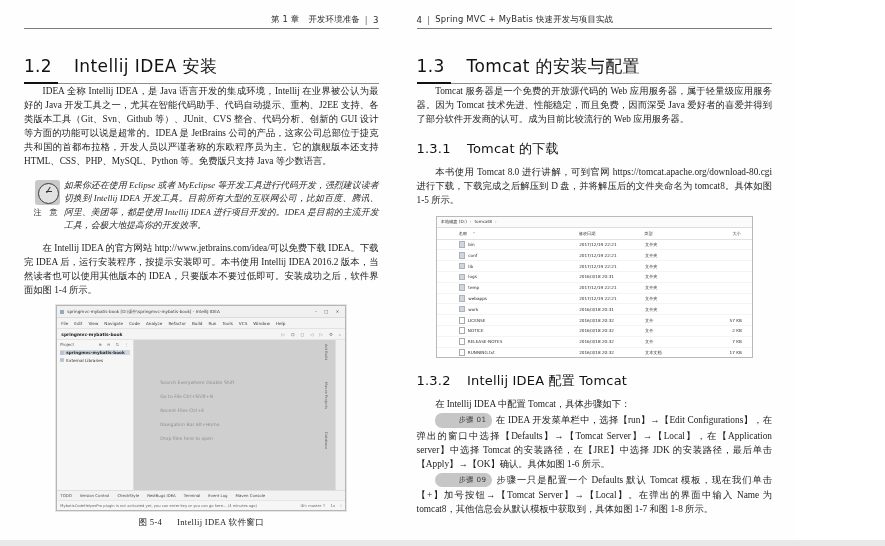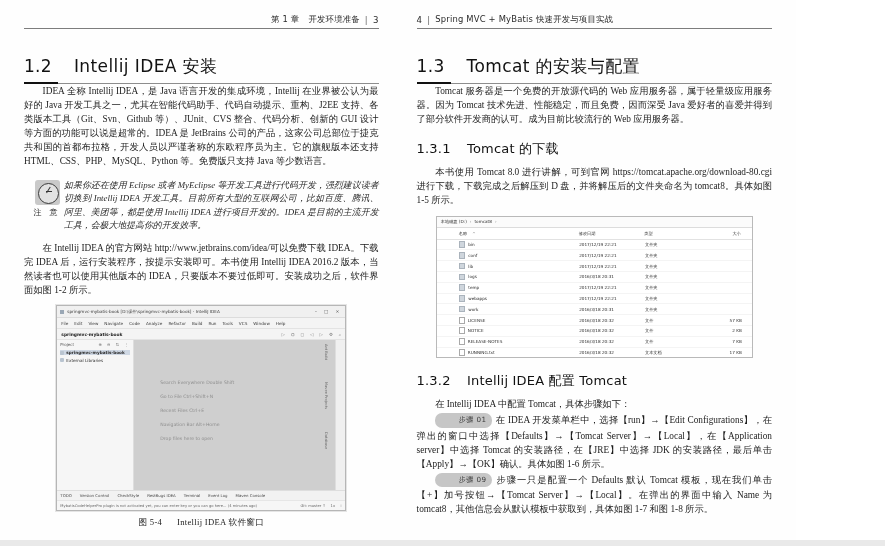--- a/index.html
+++ b/index.html
@@ -208,21 +208,21 @@
         <div class="note-glyph">
           <div class="clock"></div>
           <div class="hand1"></div>
           <div class="hand2"></div>
         </div>
         <div class="note-label">注 意</div>
       </div>
       <div class="note-text">如果你还在使用 Eclipse 或者 MyEclipse 等开发工具进行代码开发，强烈建议读者切换到 Intellij IDEA 开发工具。目前所有大型的互联网公司，比如百度、腾讯、阿里、美团等，都是使用 Intellij IDEA 进行项目开发的。IDEA 是目前的主流开发工具，会极大地提高你的开发效率。</div>
     </div>
 
-    <p class="body">在 Intellij IDEA 的官方网站 http://www.jetbrains.com/idea/可以免费下载 IDEA。下载完 IDEA 后，运行安装程序，按提示安装即可。本书使用 Intellij IDEA 2016.2 版本，当然读者也可以使用其他版本的 IDEA，只要版本不要过低即可。安装成功之后，软件界面如图 1-2 所示。</p>
+    <p class="body">在 Intellij IDEA 的官方网站 http://www.jetbrains.com/idea/可以免费下载 IDEA。下载完 IDEA 后，运行安装程序，按提示安装即可。本书使用 Intellij IDEA 2016.2 版本，当然读者也可以使用其他版本的 IDEA，只要版本不要过低即可。安装成功之后，软件界面如图 1-4 所示。</p>
 
     <div class="figure">
       <div class="ide">
 
         <div class="ide-title">
           <span class="tbox"></span>
           <span>springmvc-mybatis-book [D:\课件\springmvc-mybatis-book] - IntelliJ IDEA</span>
           <span class="wbtns">
             <span>–</span>
             <span>□</span>

